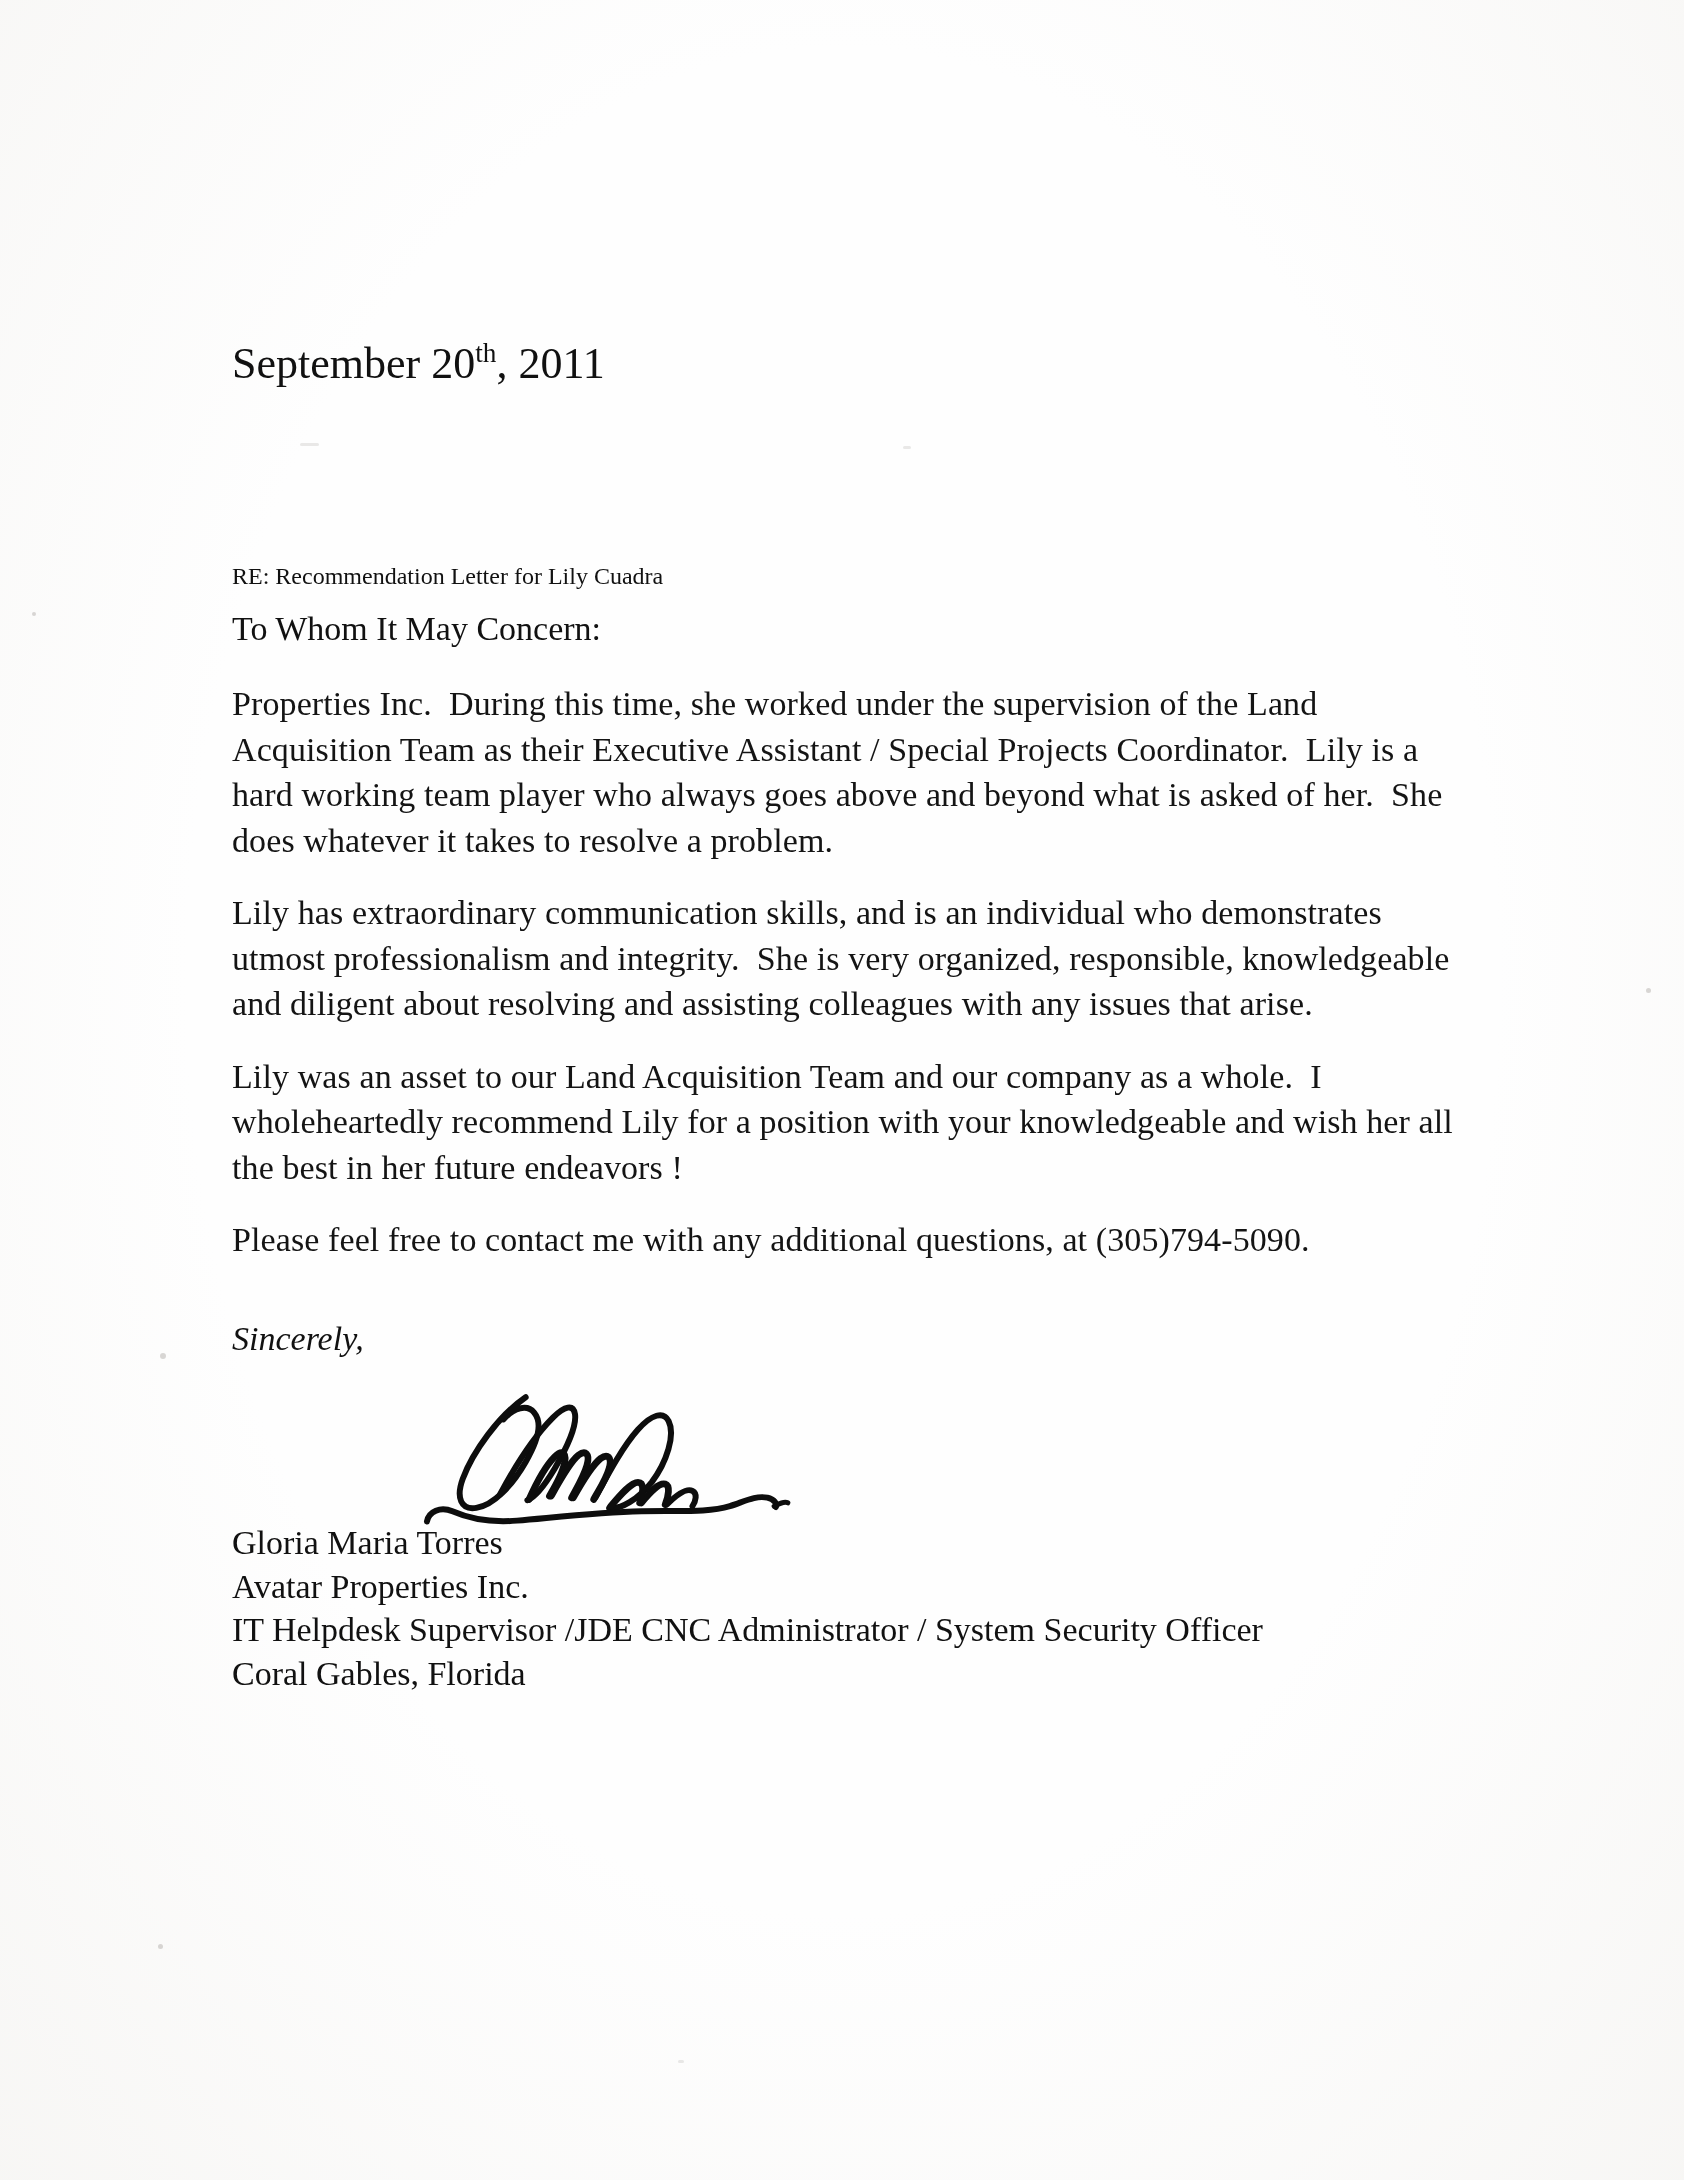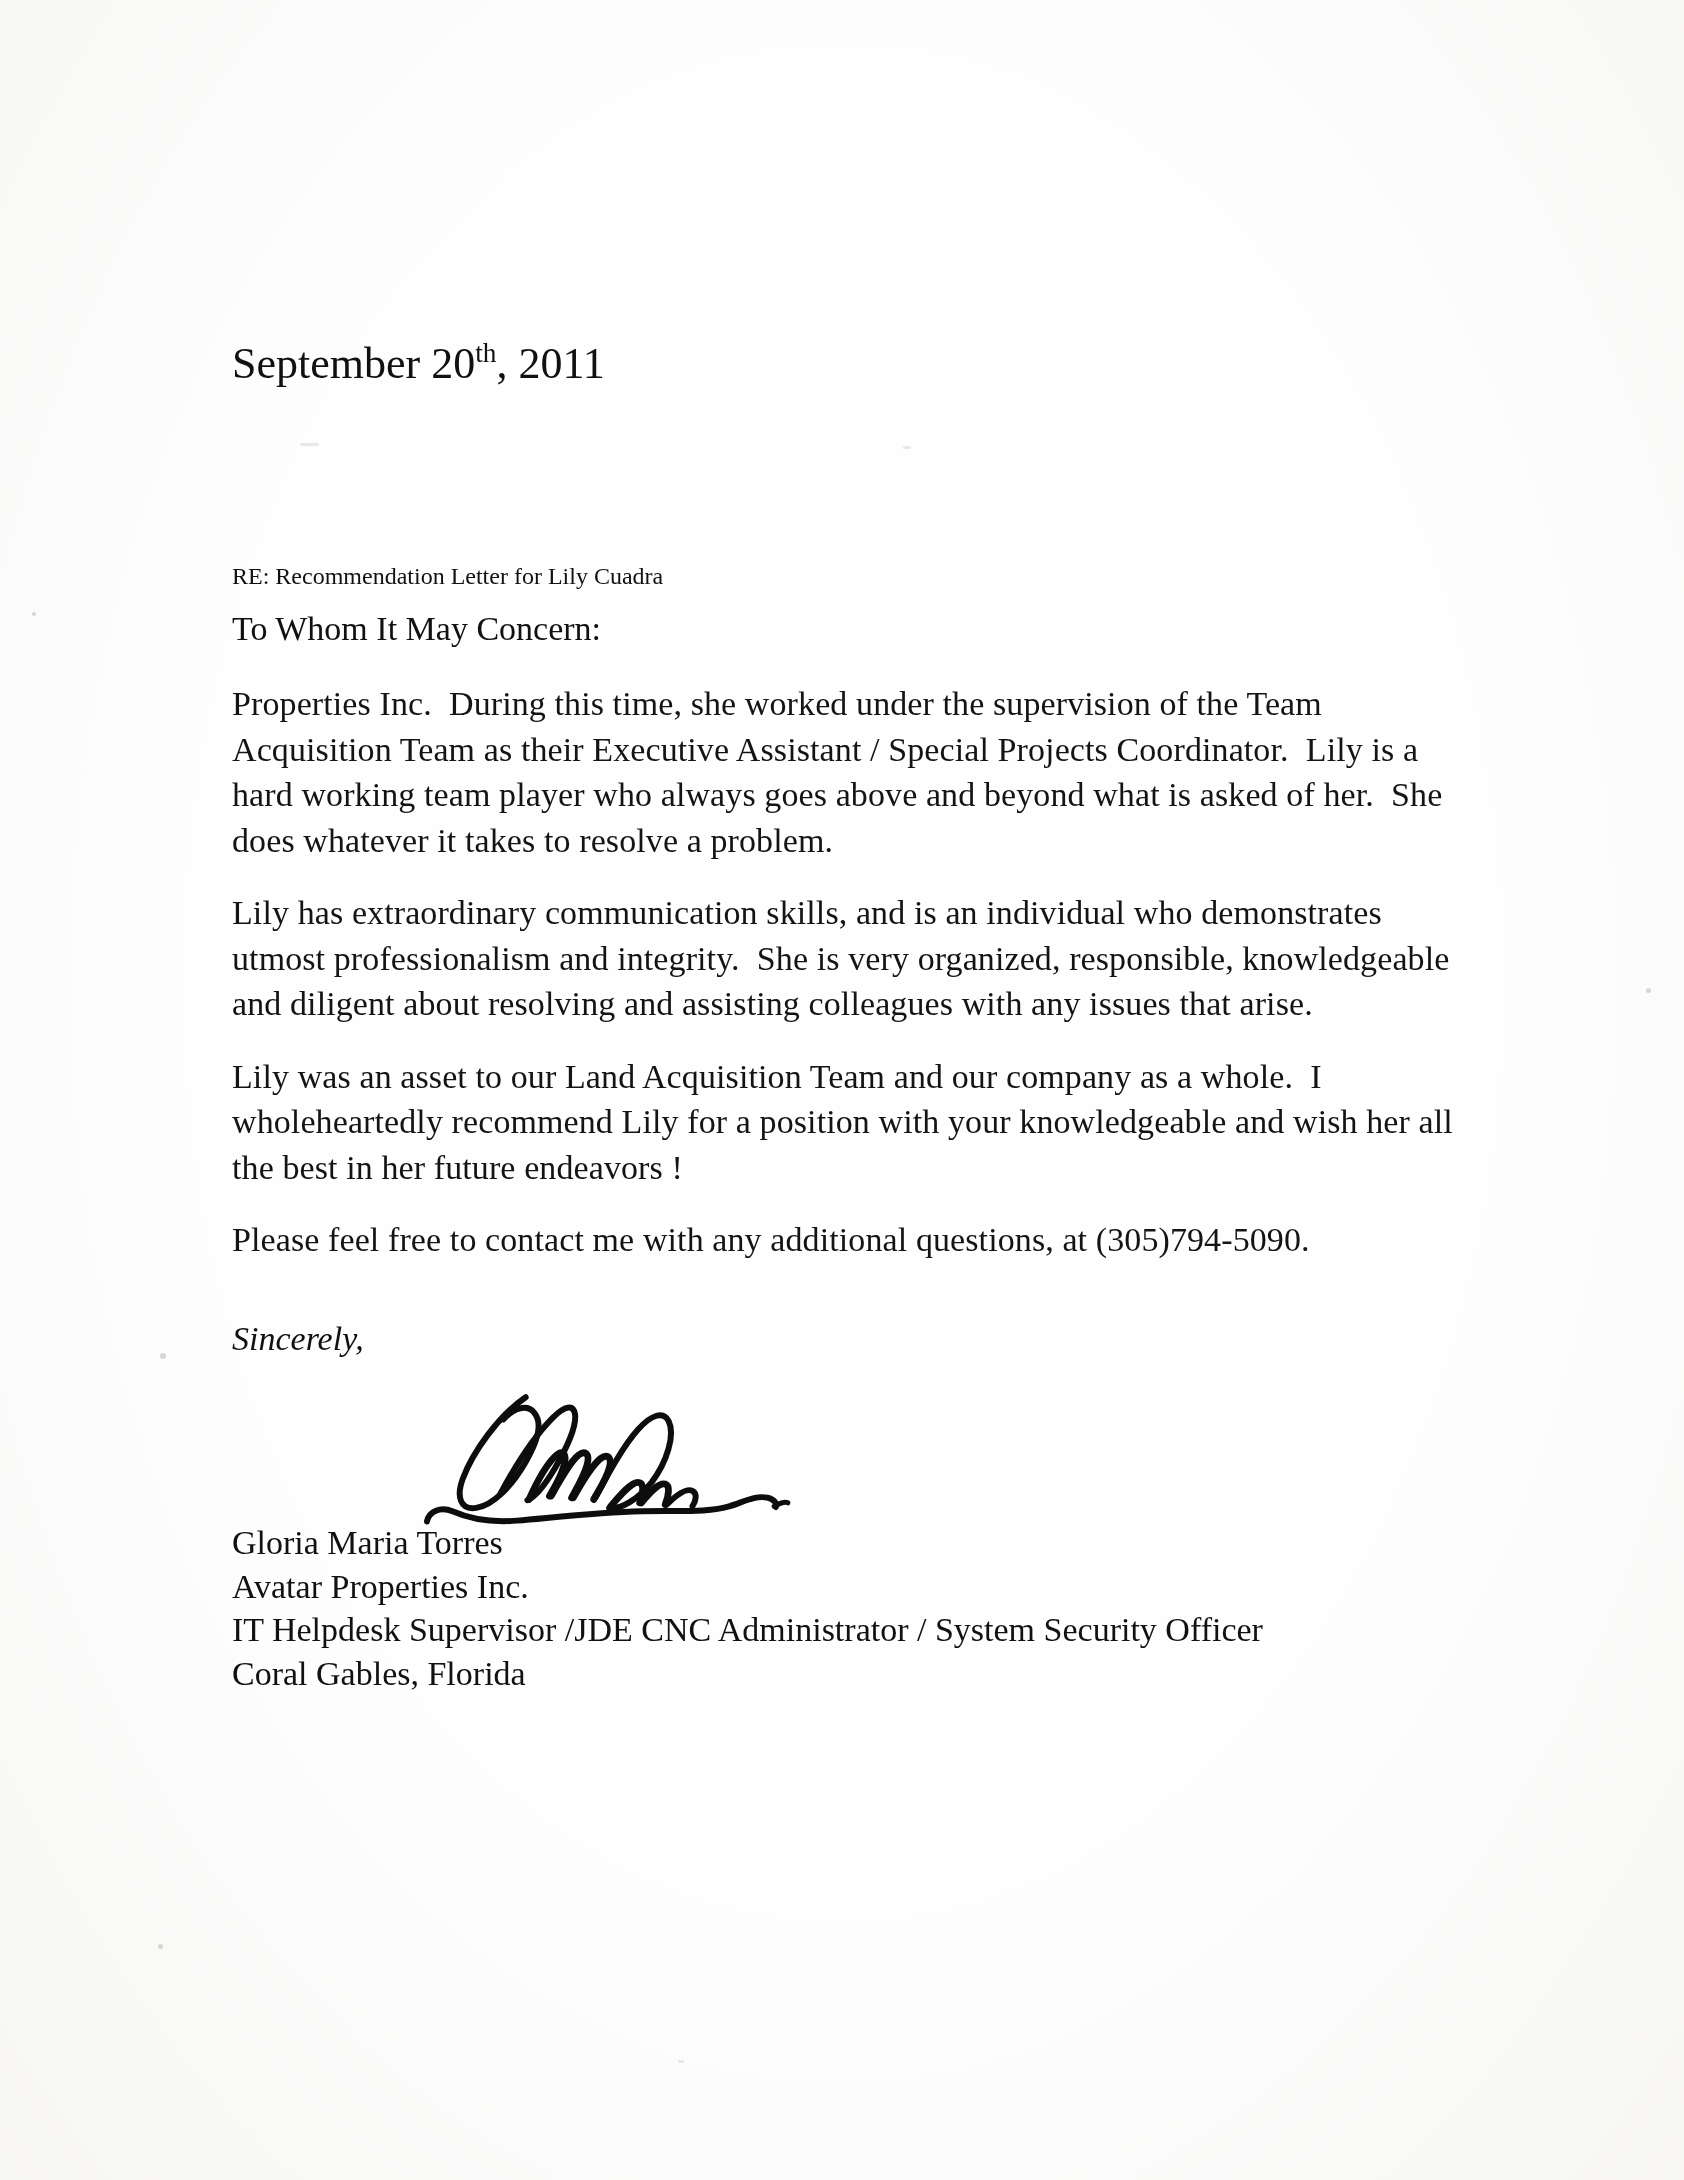--- a/index.html
+++ b/index.html
@@ -136,21 +136,21 @@
 
     <div id="date-line"><span>September 20</span><sup>th</sup><span>, 2011</span></div>
 
     <div id="re-line">RE:  Recommendation Letter for Lily Cuadra</div>
 
     <div id="salutation">To Whom It May Concern:</div>
 
     <div id="body-blocks">
 
       <p class="para">
-        <span class="l">Properties Inc.  During this time, she worked under the supervision of the Team</span>
+        <span class="l">Properties Inc.  During this time, she worked under the supervision of the Land</span>
         <span class="l">Acquisition Team as their Executive Assistant / Special Projects Coordinator.  Lily is a</span>
         <span class="l">hard working team player who always goes above and beyond what is asked of her.  She</span>
         <span class="l">does whatever it takes to resolve a problem.</span>
       </p>
 
       <p class="para">
         <span class="l">Lily has extraordinary communication skills, and is an individual who demonstrates</span>
         <span class="l">utmost professionalism and integrity.  She is very organized, responsible, knowledgeable</span>
         <span class="l">and diligent about resolving and assisting colleagues with any issues that arise.</span>
       </p>

